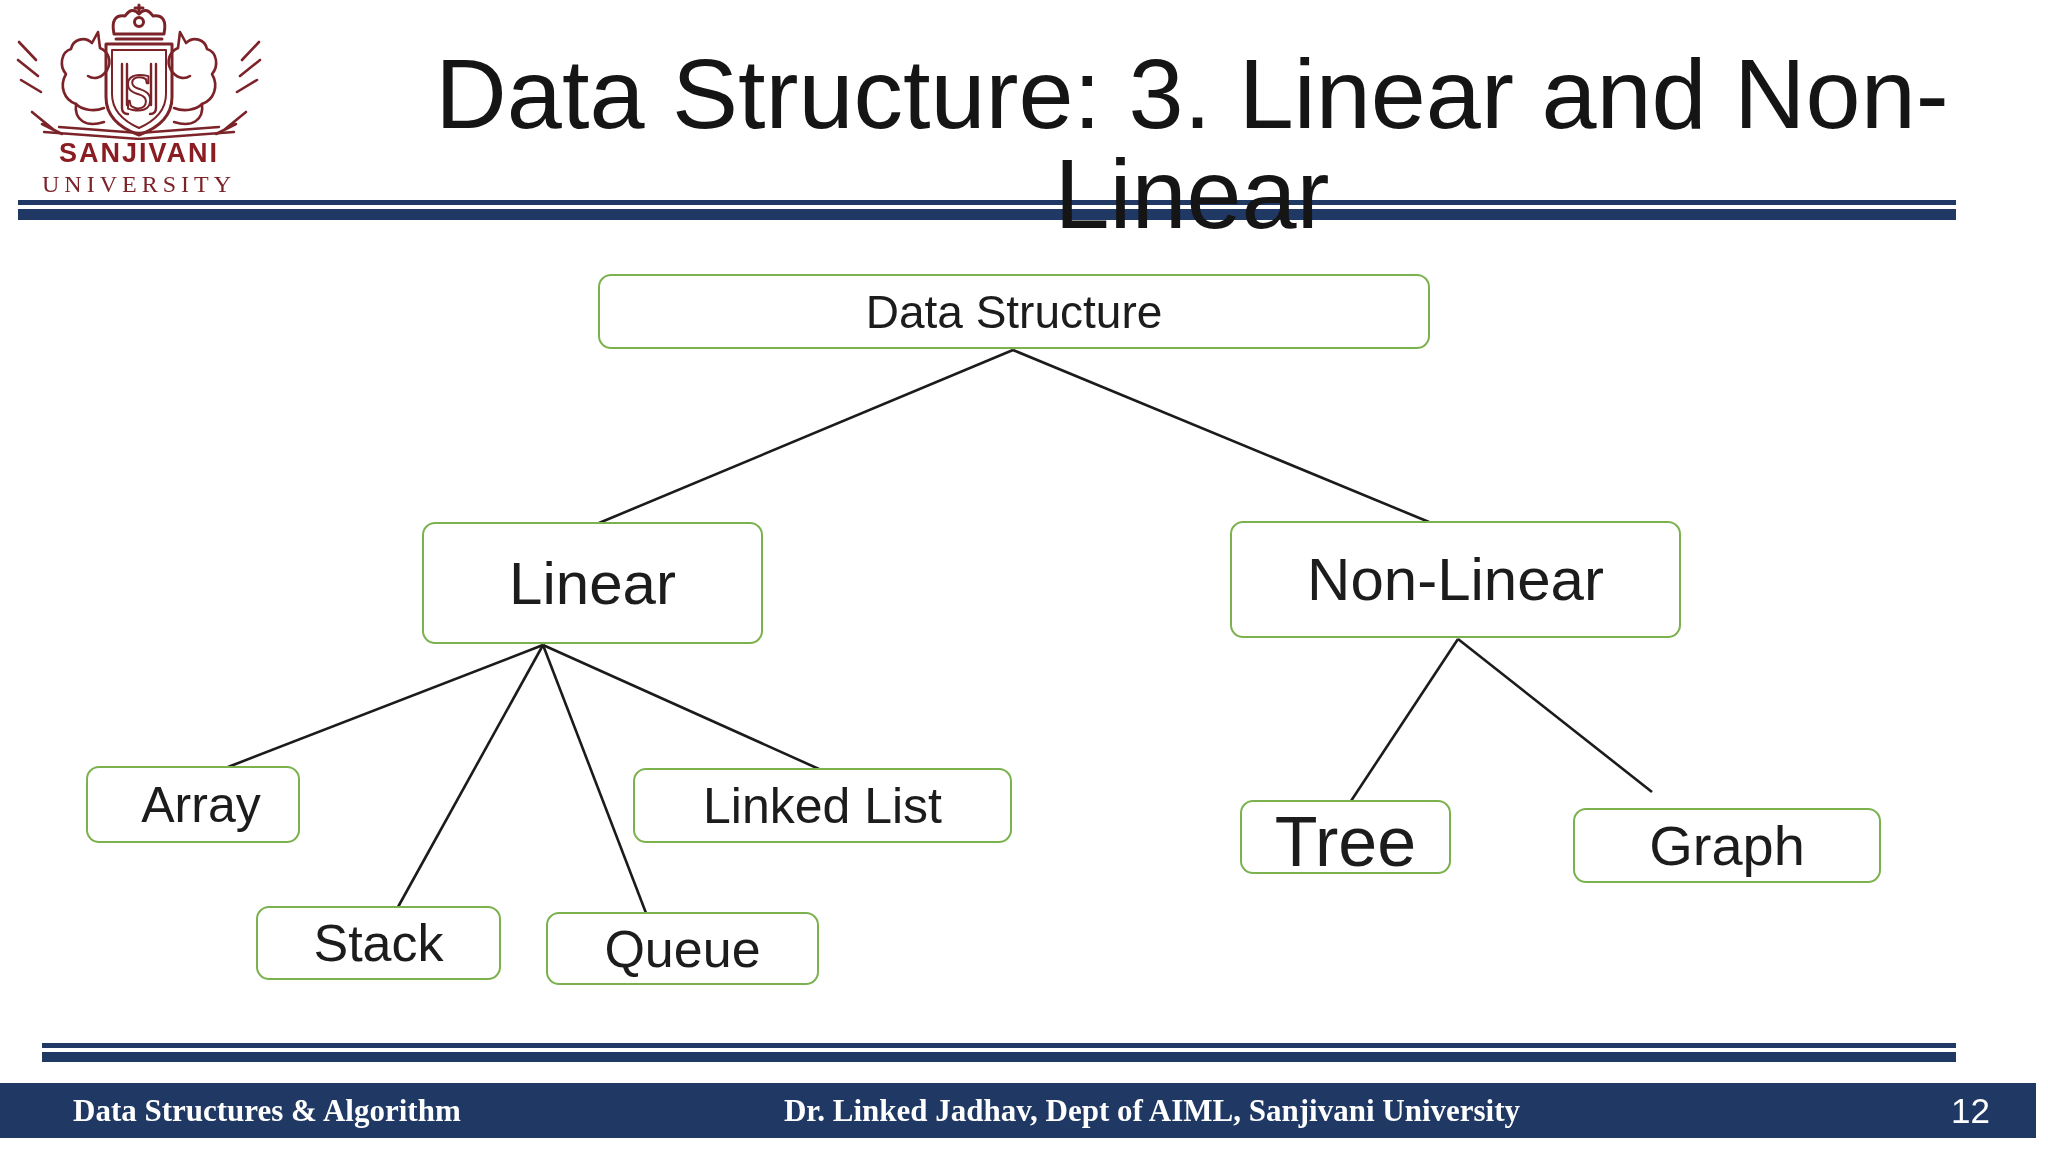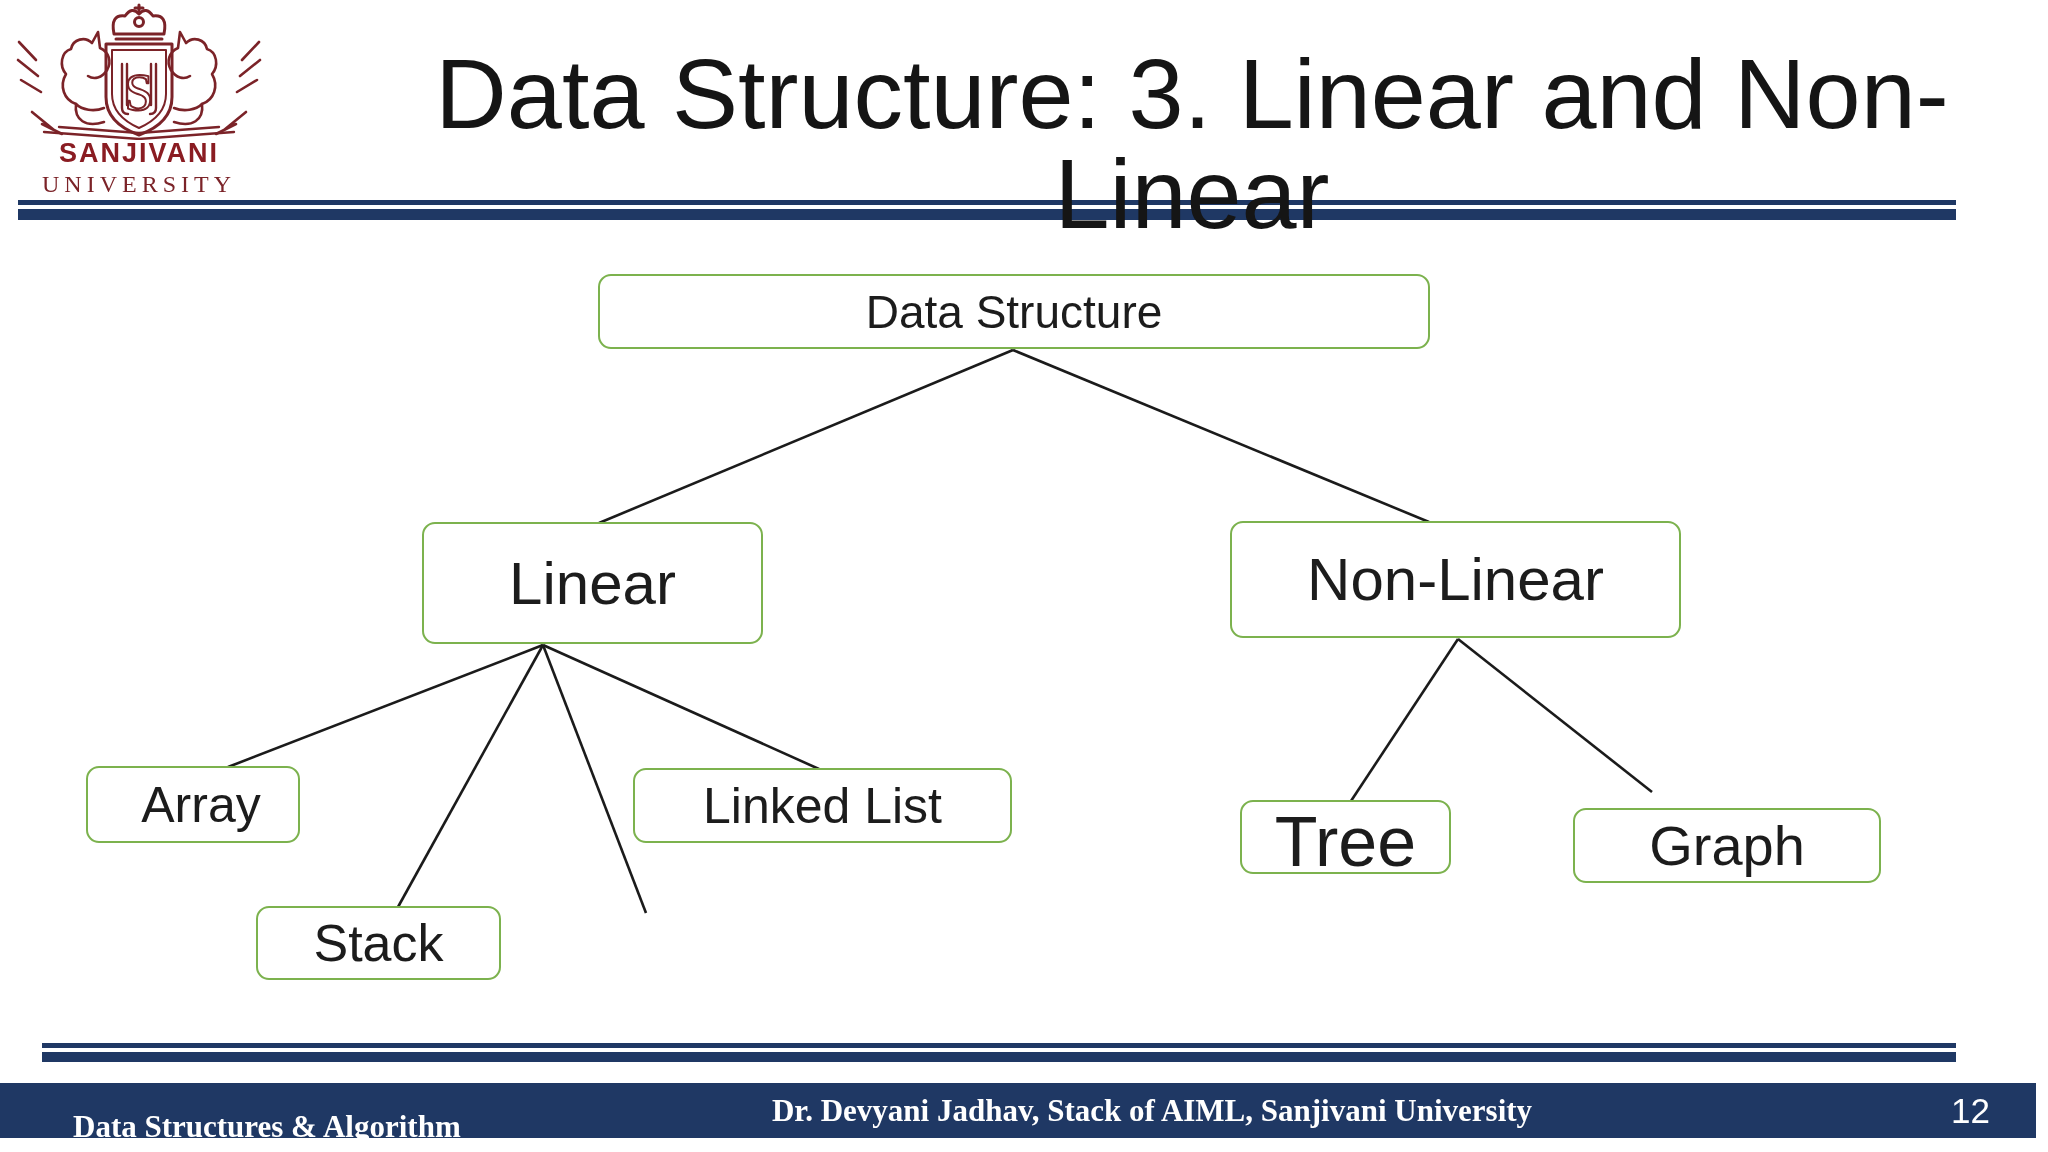--- a/index.html
+++ b/index.html
@@ -40,21 +40,21 @@
   .node-linkedlist{left:633px;top:768px;width:379px;height:75px;font-size:50px;}
   .node-tree{left:1240px;top:800px;width:211px;height:74px;font-size:70px;padding-top:10px;}
   .node-graph{left:1573px;top:790px;width:308px;height:75px;font-size:56px;margin-top:18px;}
 
   
   .footer-bar{position:absolute;left:0;top:1083px;width:2036px;height:55px;
               background:#1F3864;z-index:4;}
   .footer-bar span{position:absolute;top:50%;transform:translateY(-50%);
                    color:#ffffff;white-space:nowrap;}
   .footer-course{left:73px;font-family:"Liberation Serif","DejaVu Serif",serif;
-                 font-weight:bold;font-size:31px;margin-top:16px;}
+                 font-weight:bold;font-size:31px;}
   .footer-credit{left:1152px;transform:translate(-50%,-50%) !important;
                  font-family:"Liberation Serif","DejaVu Serif",serif;
                  font-weight:bold;font-size:31px;}
   .footer-page{left:1951px;font-size:35px;}
 </style>
 </head>
 <body>
 
 <div class="slide">
 
@@ -125,32 +125,35 @@
   </div>
   <div class="node node-nonlinear">
     <span>Non-Linear</span>
   </div>
   <div class="node node-array">
     <span>Array</span>
   </div>
   <div class="node node-stack">
     <span>Stack</span>
   </div>
+  <div class="node node-queue">
+    <span>Queue</span>
+  </div>
   <div class="node node-linkedlist">
     <span>Linked List</span>
   </div>
   <div class="node node-tree">
     <span>Tree</span>
   </div>
   <div class="node node-graph">
     <span>Graph</span>
   </div>
 
   <div class="rule rule-bottom-thin"></div>
   <div class="rule rule-bottom-thick"></div>
 
   <div class="footer-bar">
     <span class="footer-course">Data Structures &amp; Algorithm</span>
-    <span class="footer-credit">Dr. Devyani Jadhav, Stack of AIML, Sanjivani University</span>
+    <span class="footer-credit">Dr. Linked Jadhav, Dept of AIML, Sanjivani University</span>
     <span class="footer-page">12</span>
   </div>
 
 </div>
 
 </body></html>

